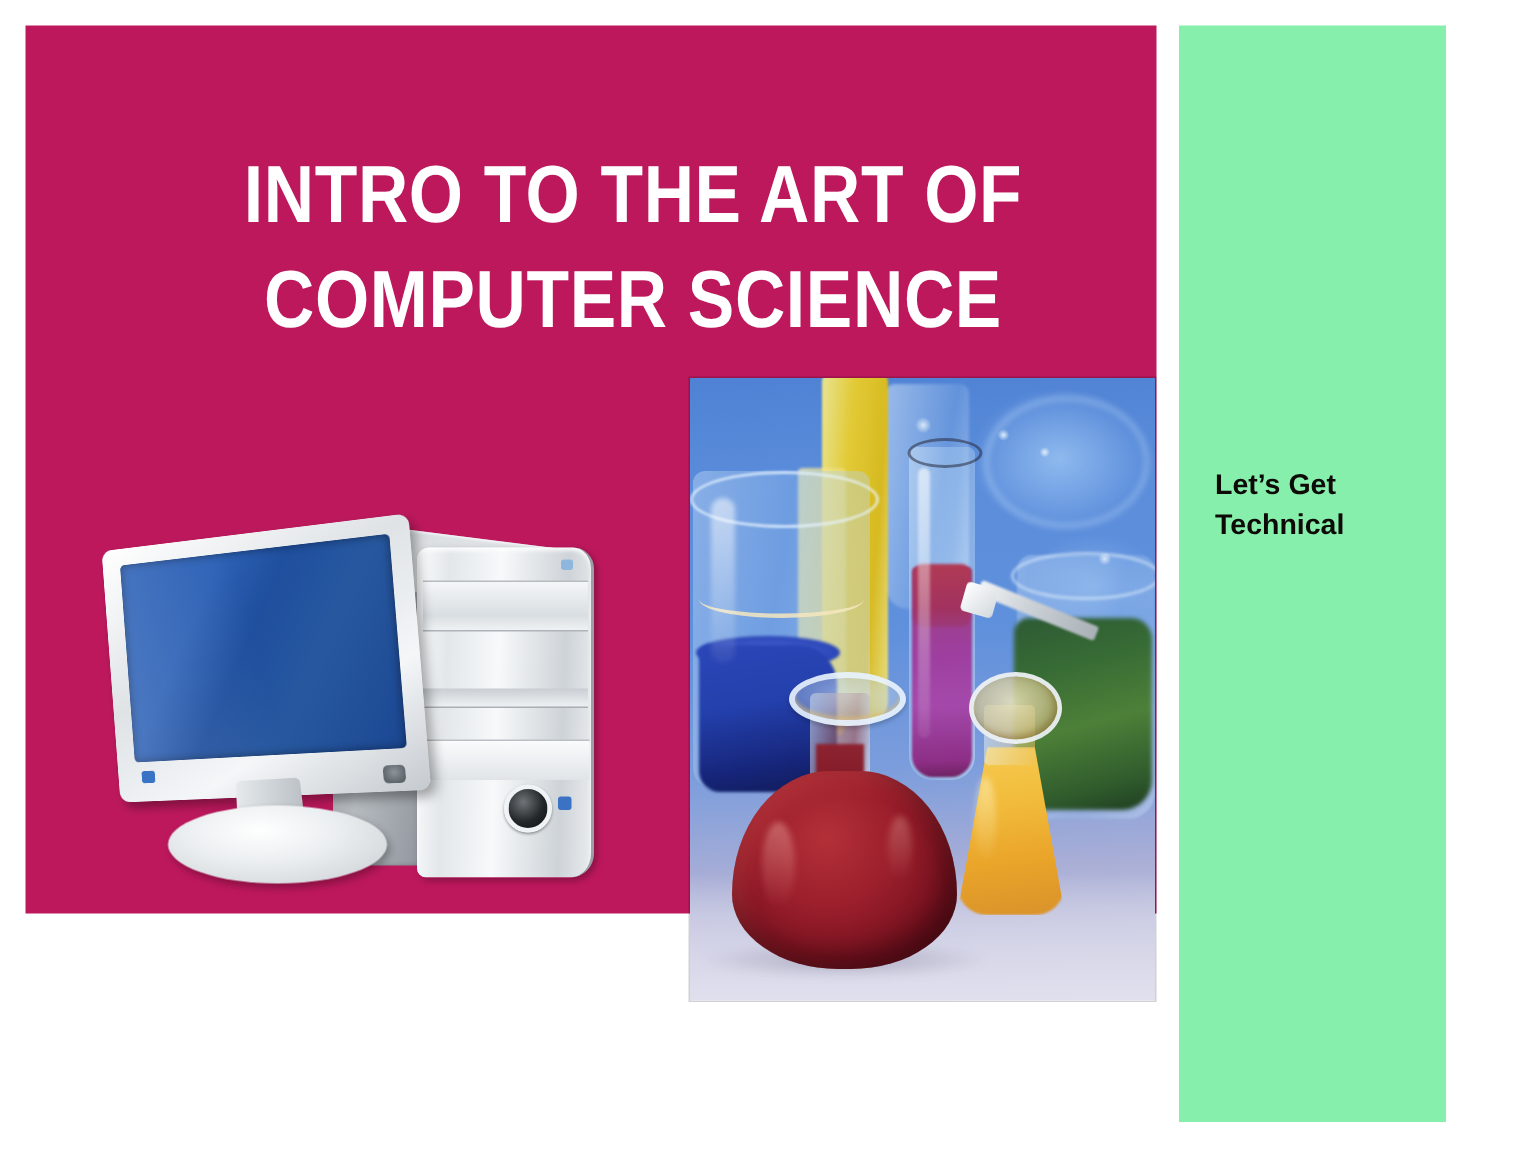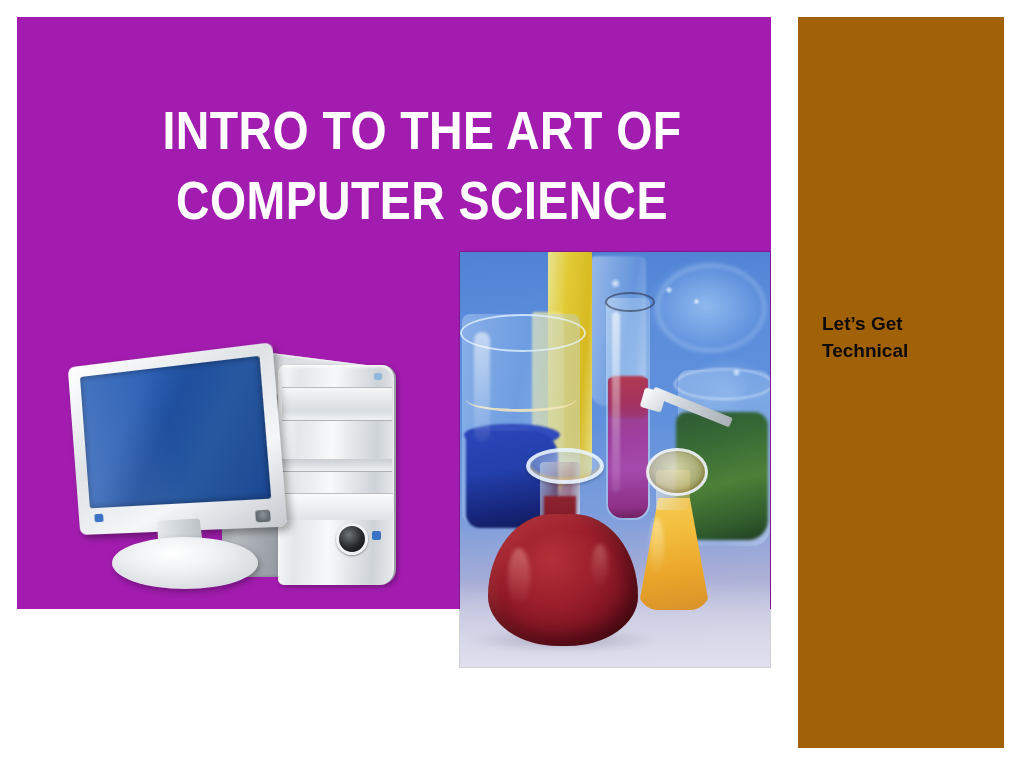--- a/index.html
+++ b/index.html
@@ -19,21 +19,21 @@
     background: #ffffff;
   }
 
   
   .main-panel {
     position: absolute;
     left: 17px;
     top: 17px;
     width: 754px;
     height: 592px;
-    background: #a21caf;
+    background: #be185d;
   }
 
   .slide-title {
     position: absolute;
     left: 60px;
     top: 78px;
     width: 690px;
     text-align: center;
     color: #ffffff;
     font-family: "Liberation Sans Narrow", "Liberation Sans", sans-serif;
@@ -45,24 +45,23 @@
     transform: scaleX(0.86);
     transform-origin: center top;
     white-space: pre-line;
   }
 
   
   .side-panel {
     position: absolute;
     left: 786px;
     top: 17px;
-    width: 206px;
+    width: 178px;
     height: 731px;
-    background: #a16207;
-    margin-left: 12px;
+    background: #86efac;
   }
 
   .side-text {
     position: absolute;
     left: 24px;
     top: 294px;
     width: 170px;
     color: #0d0a08;
     font-family: "Liberation Sans", sans-serif;
     font-weight: bold;

